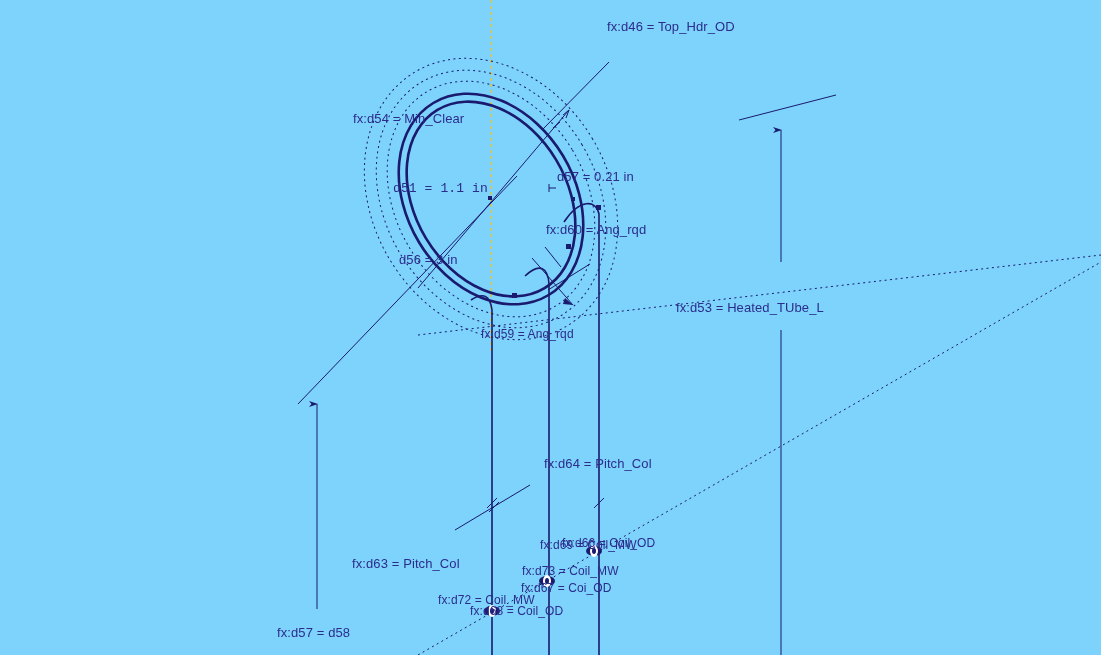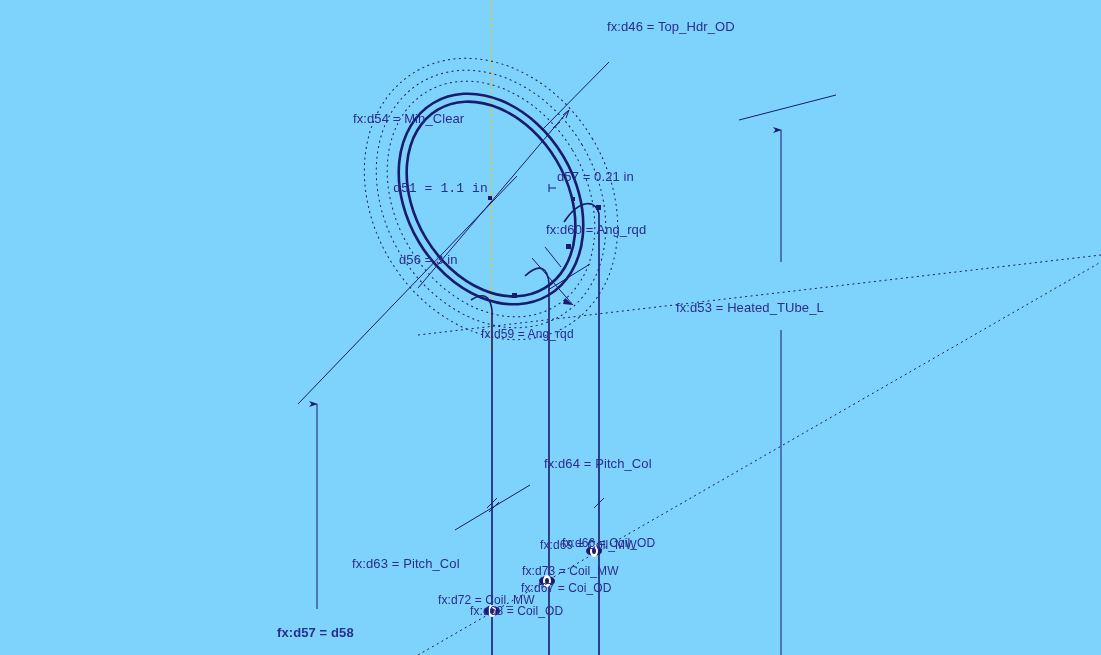--- a/index.html
+++ b/index.html
@@ -157,15 +157,15 @@
   <div class="dim-label" style="left:676px; top:300px;">fx:d53 = Heated_TUbe_L</div>
   <div class="dim-label small" style="left:481px; top:327px;">fx:d59 = Ang_rqd</div>
   <div class="dim-label" style="left:518px; top:456px;margin-left:26px;">fx:d64 = Pitch_Col</div>
   <div class="dim-label small" style="left:540px; top:538px;">fx:d69 = Coil_MW</div>
   <div class="dim-label small" style="left:562px; top:536px;">fx:d66 = Coil_OD</div>
   <div class="dim-label" style="left:352px; top:556px;">fx:d63 = Pitch_Col</div>
   <div class="dim-label small" style="left:494px; top:564px;margin-left:28px;">fx:d73 = Coil_MW</div>
   <div class="dim-label small" style="left:521px; top:581px;text-align:center;">fx:d67 = Coi_OD</div>
   <div class="dim-label small" style="left:438px; top:593px;">fx:d72 = Coil_MW</div>
   <div class="dim-label small" style="left:470px; top:604px;">fx:d68 = Coil_OD</div>
-  <div class="dim-label" style="left:277px; top:625px;font-weight:bold;">fx:d57 = d58</div>
+  <div class="dim-label" style="left:277px; top:625px;">fx:d57 = d58</div>
 
 </div>
 
 </body></html>

